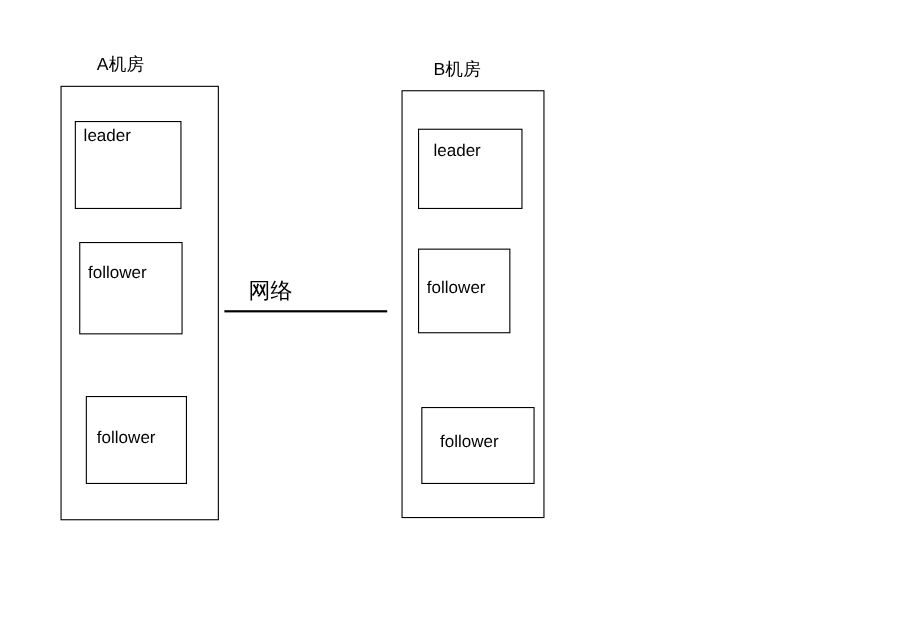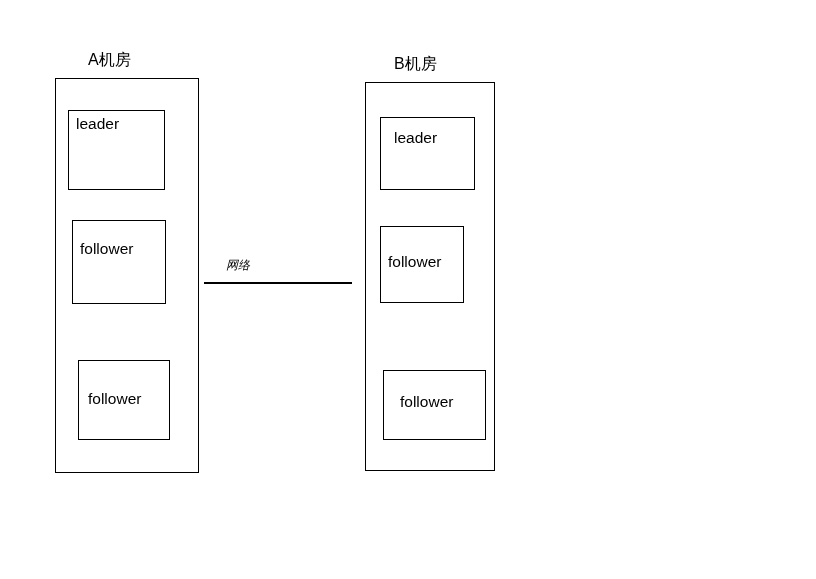--- a/index.html
+++ b/index.html
@@ -48,25 +48,24 @@
     line-height: 18px;
     color: #000000;
     white-space: nowrap;
   }
   .link-line {
     position: absolute;
     background: #000000;
   }
   .link-label {
     position: absolute;
-    font-size: 12px;
+    font-size: 20px;
     line-height: 20px;
     color: #000000;
     white-space: nowrap;
-    font-style: italic;
   }
 
   
   #room-a-title { left: 88px;  top: 50px; }
   #room-a       { left: 55px;  top: 78px;  width: 144px; height: 395px; }
 
   #node-a-leader      { left: 68px; top: 110px; width: 97px;  height: 80px; }
   #node-a-leader-lbl  { left: 76px; top: 115px; }
 
   #node-a-follower-1     { left: 72px; top: 220px; width: 94px; height: 84px; }

